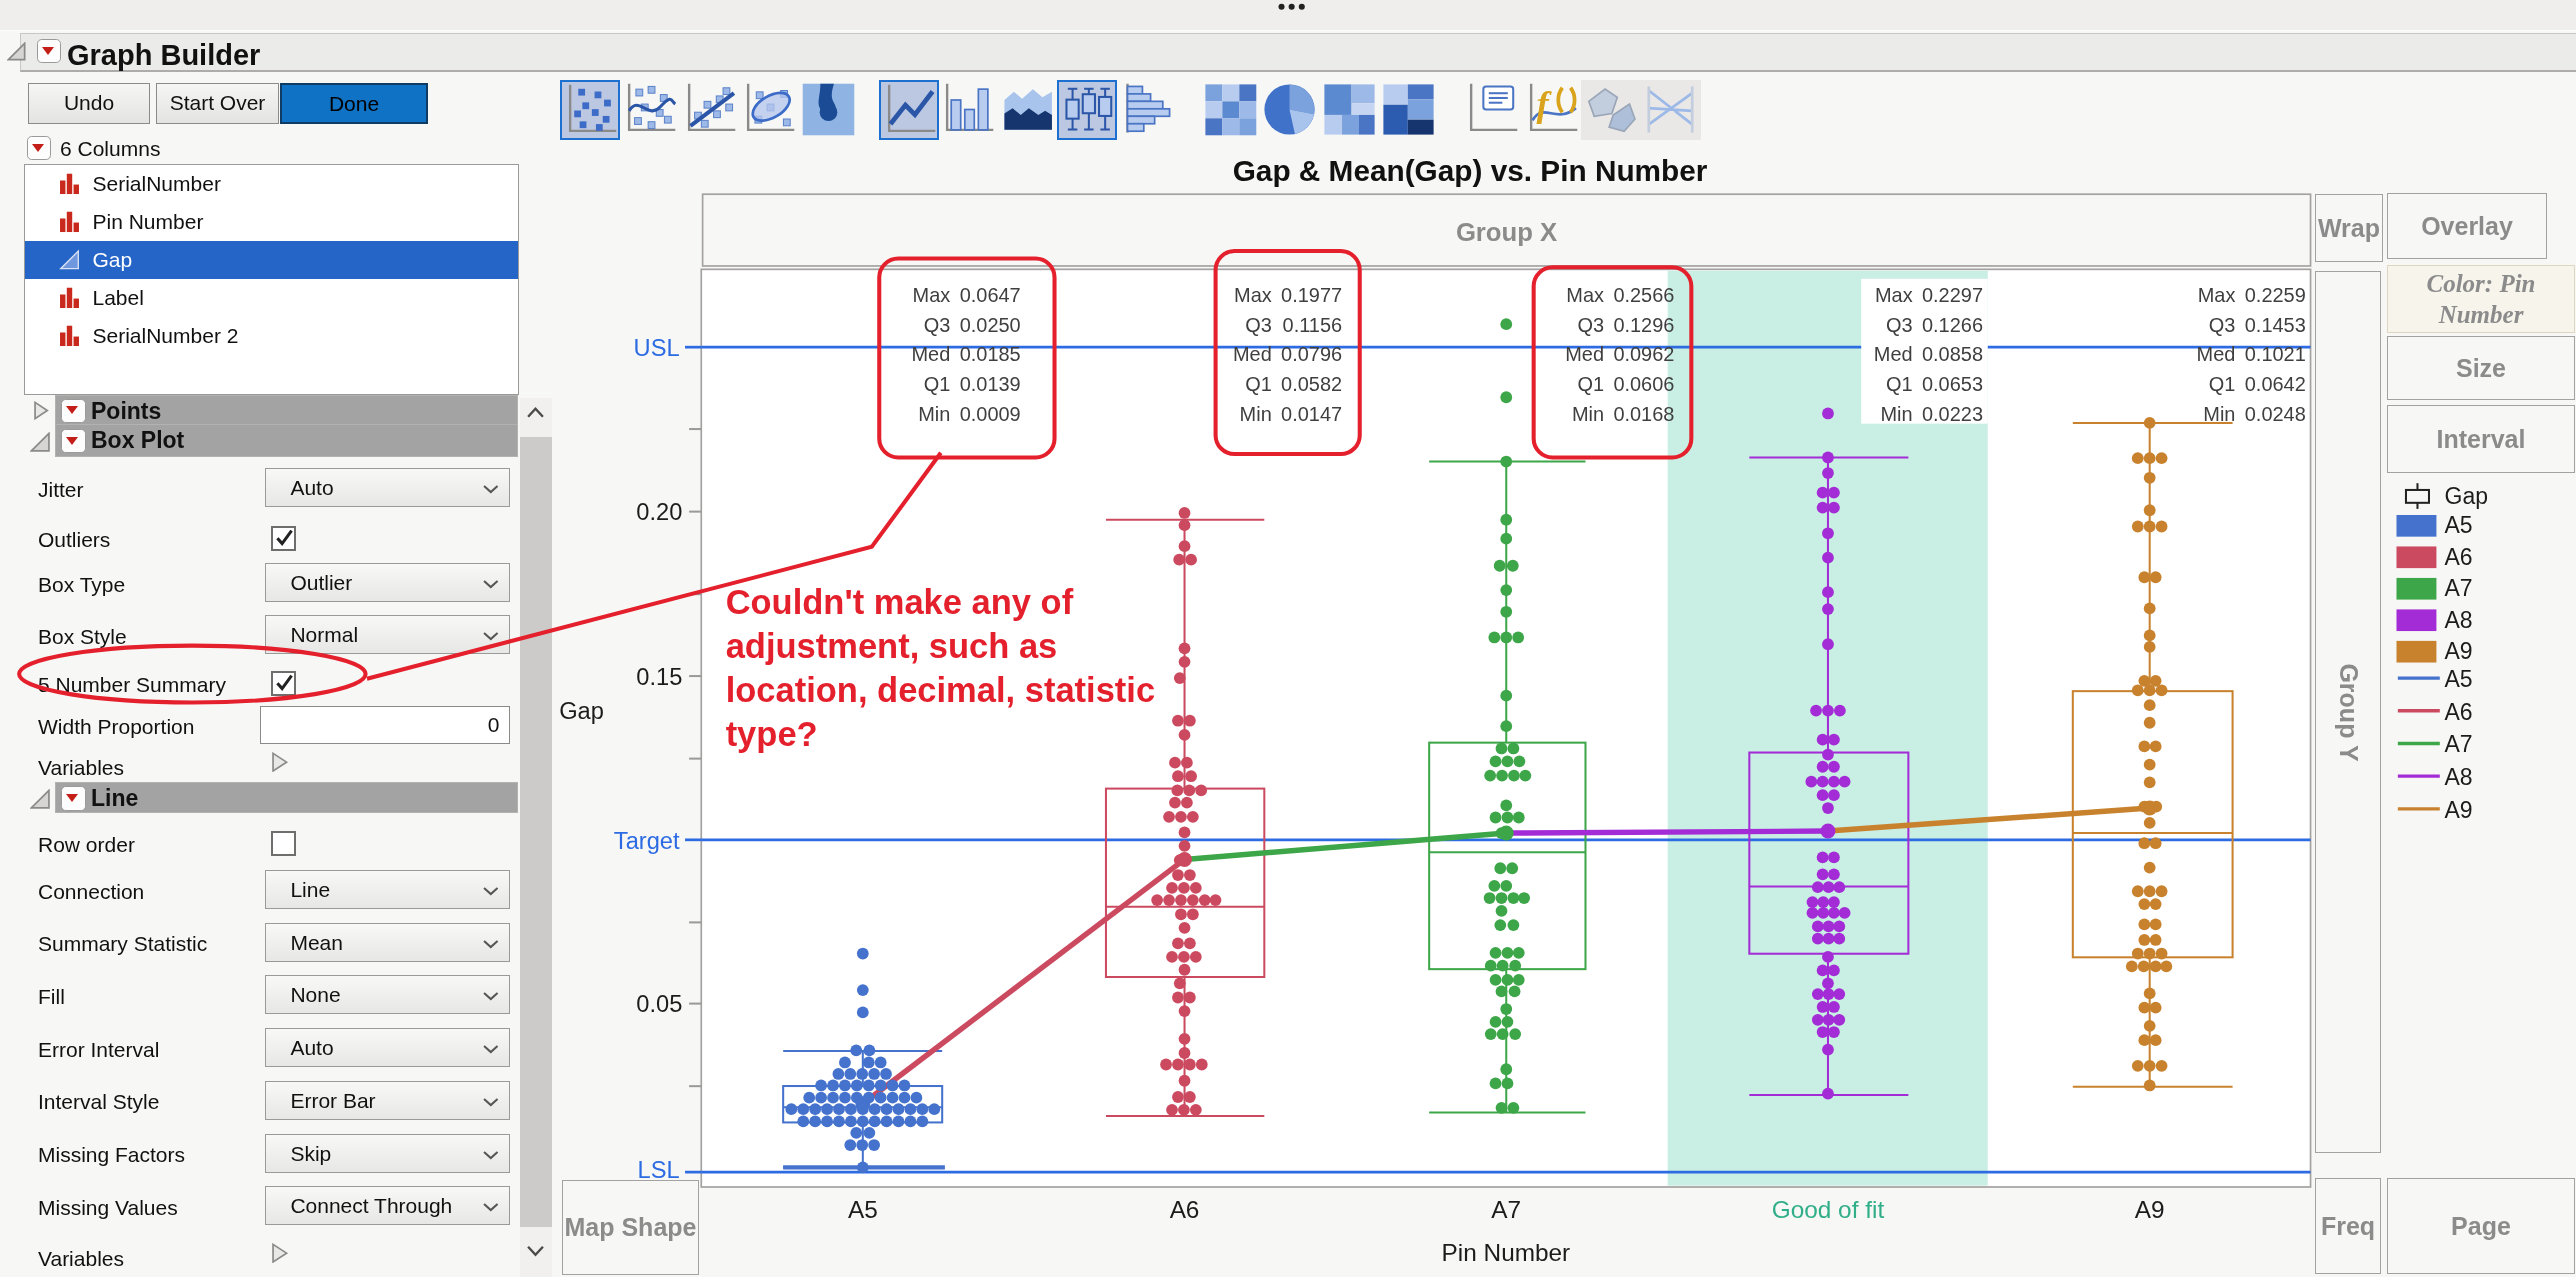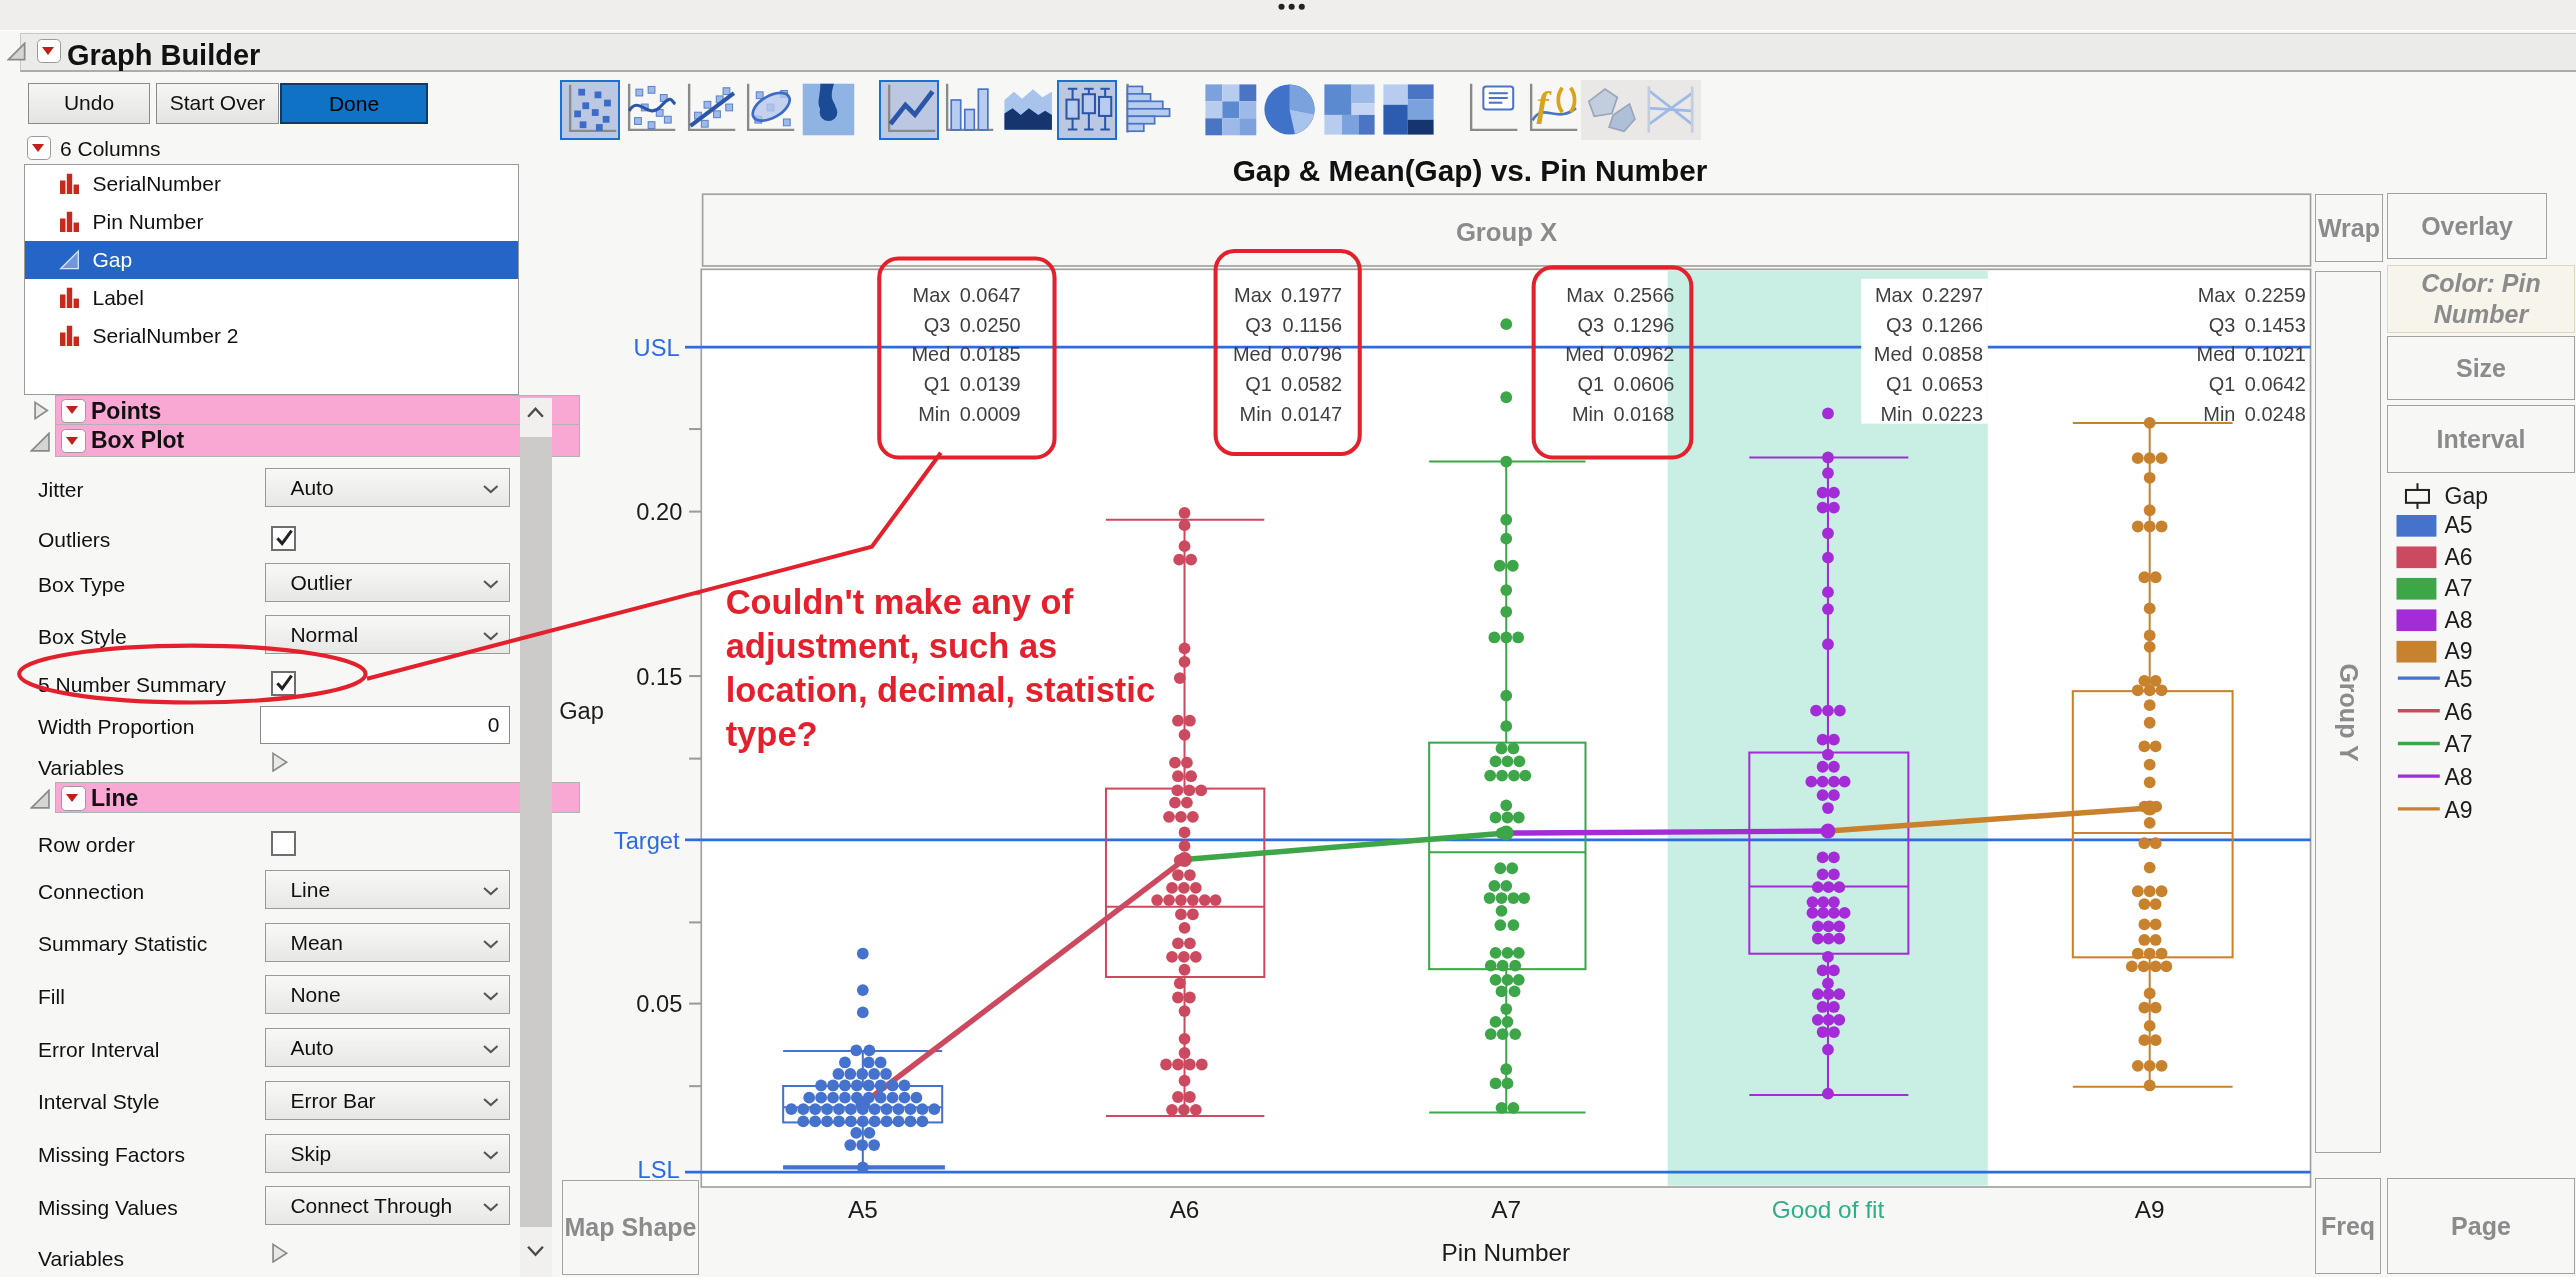--- a/index.html
+++ b/index.html
@@ -15,32 +15,32 @@
 .btn { position:absolute; top:83px; height:41px; background:linear-gradient(#f6f6f5,#e3e3e2); border:1.7px solid #8c8b8a; font-size:21px; color:#111; text-align:center; line-height:37px; }
 #bdone { background:#0f72c4; border:2.7px solid #0e3c64; color:#000; font-weight:normal; }
 .ticon { position:absolute; top:80px; width:60px; height:60px; padding:1.4px; }
 .ticon.sel { background:#bcc8e2; border:2.7px solid #1d6fd0; padding:0; }
 .ticon.dis { background:#e9e8e7; }
 #sixlab { position:absolute; left:60px; top:137px; font-size:21px; color:#111; }
 #collist { position:absolute; left:24px; top:164px; width:495px; height:231px; background:#fff; border:1.4px solid #9a9a99; }
 .colrow { height:38px; display:flex; align-items:center; font-size:21px; color:#111; padding-left:32.5px; }
 .colrow .cic { width:35px; padding-top:2.7px; }
 .selrow { background:#2565c7; color:#fff; }
-.sech { position:absolute; left:55px; width:525px; height:31px; background:#f9a8d4; border:1.4px solid #b3b2b1; }
+.sech { position:absolute; left:55px; width:463px; height:31px; background:#a3a3a3; border:1.4px solid #b3b2b1; }
 .secht { position:absolute; left:35px; top:2px; font-size:23px; color:#111; }
 .lab { position:absolute; left:38px; font-size:21px; color:#111; }
 .dd { position:absolute; left:265px; width:245px; height:39px; background:linear-gradient(#f8f8f7,#e7e7e6); border:1.4px solid #9a9a99; font-size:21px; color:#111; line-height:37px; padding-left:24.4px; }
 .dd .chev { position:absolute; right:9.5px; top:15px; }
 .cb { position:absolute; left:271px; width:25px; height:25px; background:#fff; border:2px solid #6e6e6d; }
 .cb svg { position:absolute; left:0.7px; top:0px; }
 #wprop { position:absolute; left:260px; top:706px; width:250px; height:38px; background:#fff; border:1.4px solid #8a8a89; font-size:21px; color:#111; text-align:right; line-height:35px; padding-right:9.5px; }
 #sbar { position:absolute; left:520px; top:398px; width:32px; height:879px; background:#f1f0ef; }
 #sthumb { position:absolute; left:520px; top:437px; width:32px; height:790px; background:#cccbca; }
 .zone { position:absolute; border:1.7px solid #a3a2a1; color:#8b8b8b; font-weight:bold; font-size:25px; display:flex; align-items:center; justify-content:center; text-align:center; }
-#colorzone { background:#f7f4ec; border-color:#ddd6c0; font-style:italic; line-height:1.25; }
+#colorzone { background:#f7f4ec; border-color:#ddd6c0; font-style:italic; line-height:1.25;font-family:Liberation Serif, serif; }
 #groupy span { transform:rotate(90deg); white-space:nowrap; display:block; }
 #chart { position:absolute; left:0; top:0; }
 
 </style></head><body>
 <div id="page">
 <div id="topstrip"></div>
     <svg class="abs" style="left:1276px;top:0px" width="34" height="13.5" viewBox="0 0 50 20">
       <circle cx="8" cy="10" r="4.5" fill="#222"></circle>
       <circle cx="23" cy="10" r="4.5" fill="#222"></circle>
       <circle cx="38" cy="10" r="4.5" fill="#222"></circle>

